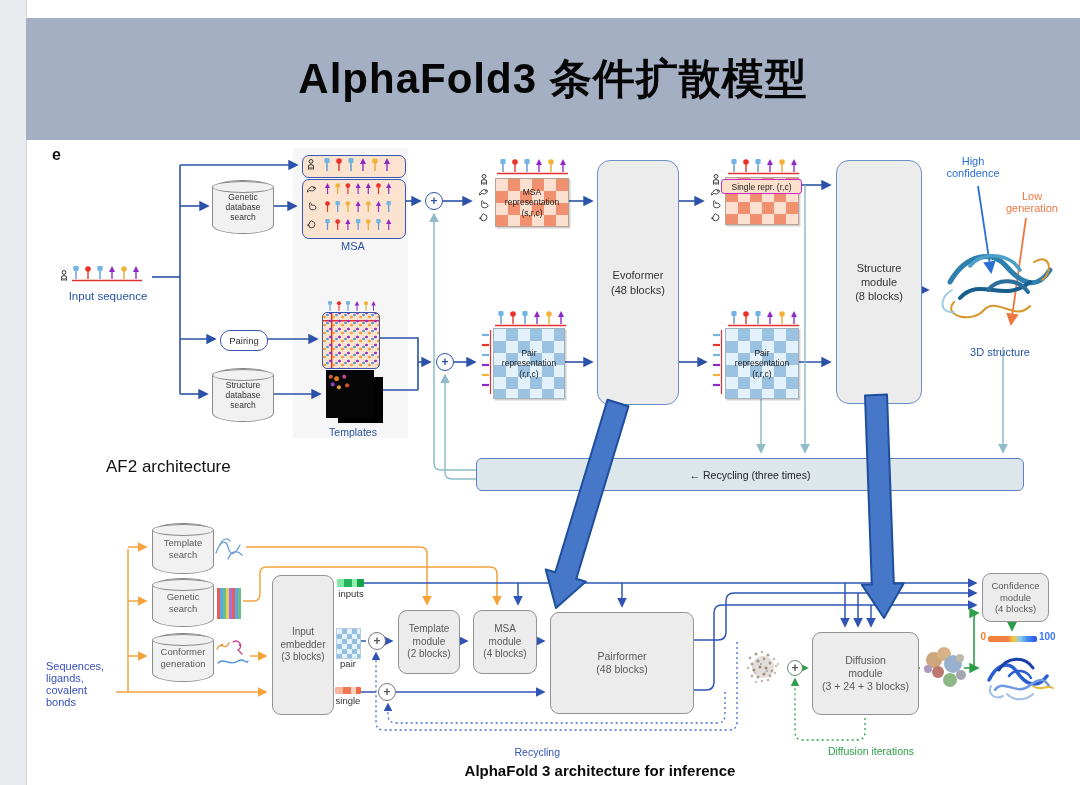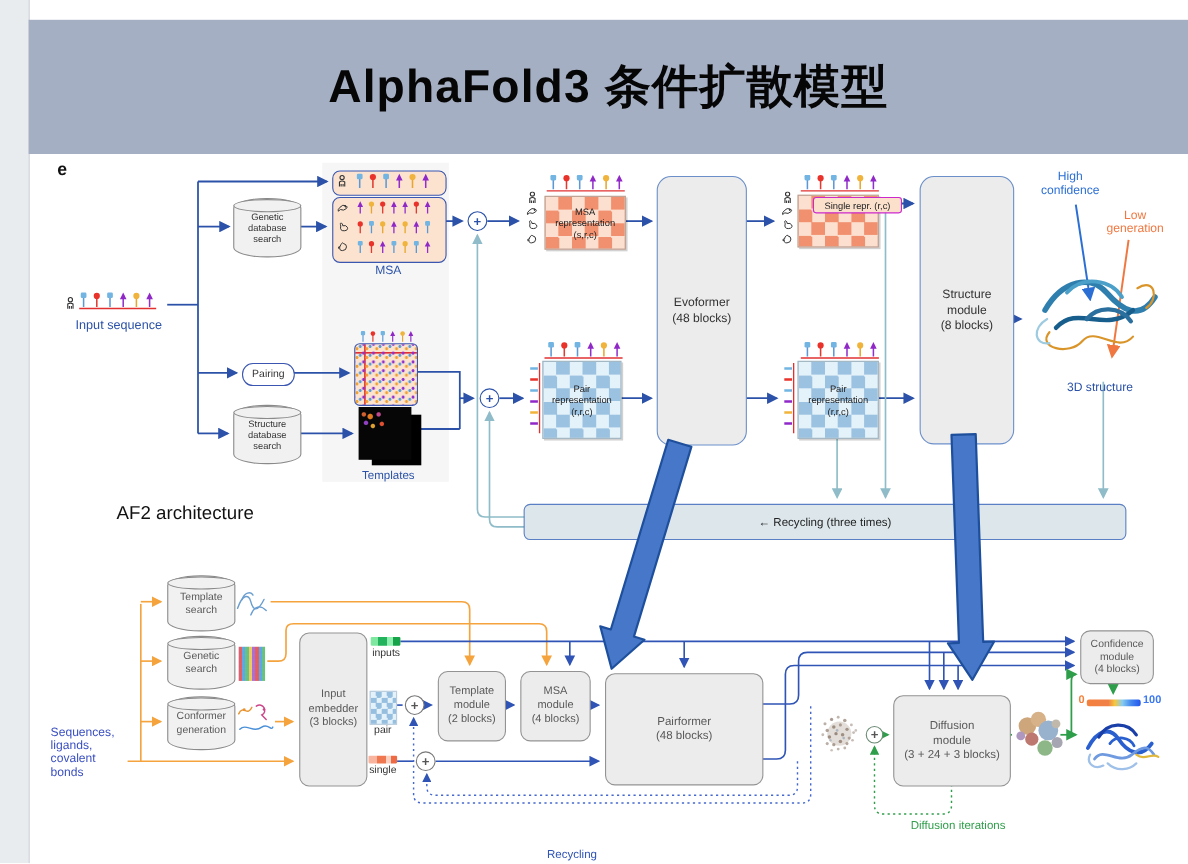--- a/index.html
+++ b/index.html
@@ -377,21 +377,21 @@
       <use href="#lp-p" x="67"></use>
     <line x1="1" y1="14.5" x2="72" y2="14.5" stroke="#e23030" stroke-width="1.3"></line>
   </svg>
   <svg class="abs" style="left:709px;top:174px;z-index:2" width="14" height="52">
     <use href="#ic-person" x="3" y="0"></use>
       <use href="#ic-fish" x="2" y="13"></use>
       <use href="#ic-bunny" x="2" y="26"></use>
       <use href="#ic-rooster" x="2" y="39"></use>
   </svg>
   <div class="abs checker-red" style="left:725px;top:177px;width:72px;height:46px;z-index:2"></div>
-  <div class="abs singlelabel ctr" style="left:739px;top:179px;width:79px;height:13px;z-index:3">Single repr. (r,c)</div>
+  <div class="abs singlelabel ctr" style="left:721px;top:179px;width:79px;height:13px;z-index:3">Single repr. (r,c)</div>
 
   <svg class="abs" style="left:727px;top:311px;z-index:2" width="74" height="17">
     <use href="#lp-b" x="7"></use>
       <use href="#lp-r" x="19"></use>
       <use href="#lp-b" x="31"></use>
       <use href="#lp-p" x="43"></use>
       <use href="#lp-o" x="55"></use>
       <use href="#lp-p" x="67"></use>
     <line x1="1" y1="14.5" x2="72" y2="14.5" stroke="#e23030" stroke-width="1.3"></line>
   </svg>
@@ -572,21 +572,22 @@
       <path d="M6,34 C14,18 26,14 34,26 S54,44 64,30" stroke="#2a5fd0" stroke-width="3.5"></path>
       <path d="M12,44 C20,32 34,50 46,40 S62,34 66,40" stroke="#6f9ae0" stroke-width="2.5"></path>
       <path d="M16,24 C24,10 42,10 50,22" stroke="#1a3fa8" stroke-width="3"></path>
       <path d="M26,30 C32,22 44,24 48,32" stroke="#2a5fd0" stroke-width="2.5"></path>
       <path d="M50,40 C58,46 64,38 70,42" stroke="#e0b83c" stroke-width="2"></path>
       <path d="M8,40 C4,48 12,54 20,50" stroke="#9fc0e8" stroke-width="2"></path>
       <path d="M24,48 C32,56 44,54 50,48" stroke="#9fc0e8" stroke-width="2"></path>
     </g>
   </svg>
 
-  <div class="abs" style="left:480px;top:771px;width:80px;text-align:center;font-size:10.5px;color:#2f54b5;z-index:2">Recycling</div>
+  <div class="abs" style="left:480px;top:746px;width:80px;text-align:right;font-size:10.5px;color:#2f54b5;z-index:2">Recycling</div>
   <div class="abs" style="left:806px;top:745px;width:130px;text-align:center;font-size:10.5px;color:#2f9e4a;z-index:2">Diffusion iterations</div>
+  <div class="abs caption" style="left:400px;top:762px;width:400px;text-align:center;z-index:2">AlphaFold 3 architecture for inference</div>
 
   <svg class="abs" style="left:0;top:0;z-index:4" width="1080" height="785">
     <polygon points="628.5,406.2 576.3,578.7 585.9,581.6 556,608 545.7,569.4 555.3,572.3 607.5,399.8" fill="#4677c8" stroke="#1e4f9c" stroke-width="2" stroke-linejoin="round"></polygon>
     <polygon points="887,394.6 893.8,583.6 903.8,583.2 884,618 861.8,584.8 871.8,584.4 865,395.4" fill="#4677c8" stroke="#1e4f9c" stroke-width="2" stroke-linejoin="round"></polygon>
   </svg>
 
 </div>
 
 </body></html>

